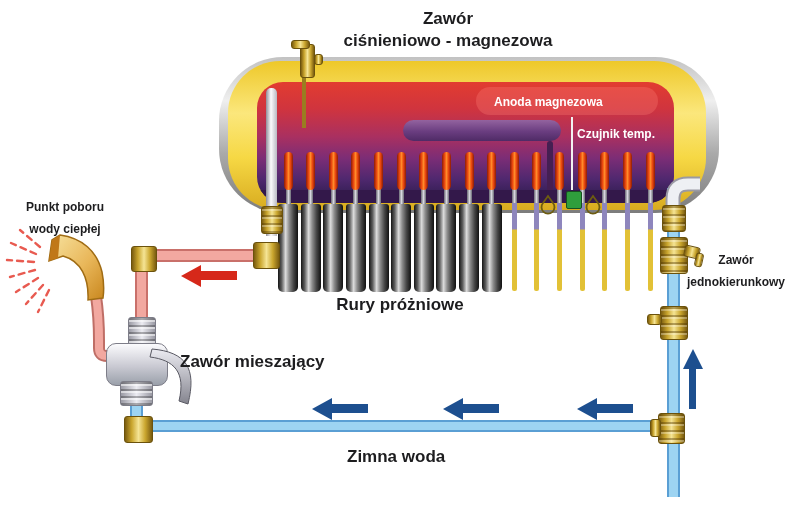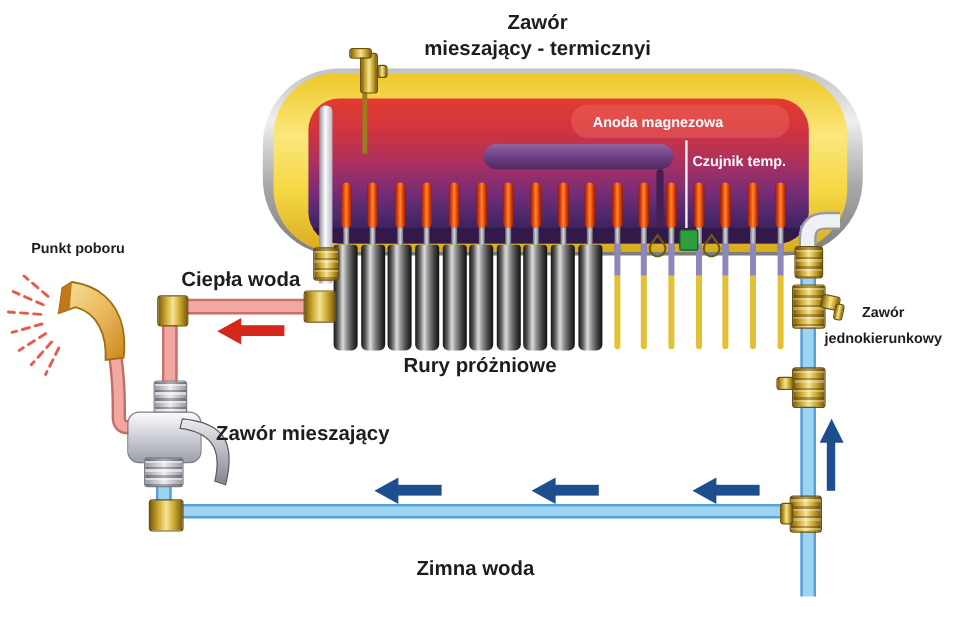--- a/index.html
+++ b/index.html
@@ -142,35 +142,35 @@
     <path d="M49,261 L52,240 L60,235 L58,258 Z" fill="#c07818"></path>
     <path d="M152,349 C186,352 197,368 188,404 L179,401 C186,372 174,360 150,357 Z" fill="url(#steel)" stroke="#5a5a64" stroke-width="1"></path>
     <g id="clips">
         <path d="M543,203 A6.5,6.5 0 1 0 553,203 M543,203 L548,196 L553,203" fill="none" stroke="#6d5c10" stroke-width="1.8"></path>
         <path d="M588,203 A6.5,6.5 0 1 0 598,203 M588,203 L593,196 L598,203" fill="none" stroke="#6d5c10" stroke-width="1.8"></path>
       </g>
   </svg>
 
   <div class="lbl center" style="left:322px;top:8px;width:252px;">
     <div>Zawór</div>
-    <div>mieszający - termicznyi</div>
+    <div>ciśnieniowo - magnezowa</div>
   </div>
   <div class="lbl white" style="left:494px;top:91px;z-index:10;">Anoda magnezowa</div>
   <div class="lbl white" style="left:577px;top:123px;z-index:10;text-align:right;">Czujnik temp.</div>
   <div class="lbl center small" style="left:0px;top:196px;width:130px;z-index:10;">
     <div>Punkt poboru</div>
-  </div>
-  <div class="lbl" style="left:151px;top:222px;z-index:10;">Ciepła woda</div>
+    <div>wody ciepłej</div>
+  </div>
   <div class="lbl center small" style="left:660px;top:249px;width:152px;z-index:10;">
     <div>Zawór</div>
     <div>jednokierunkowy</div>
   </div>
   <div class="lbl center" style="left:302px;top:294px;width:196px;z-index:10;">Rury próżniowe</div>
   <div class="lbl" style="left:180px;top:351px;z-index:10;">Zawór mieszający</div>
-  <div class="lbl" style="left:347px;top:463px;z-index:10;">Zimna woda</div>
+  <div class="lbl" style="left:347px;top:446px;z-index:10;">Zimna woda</div>
 
 <div class="abs stem" style="left: 285.5px; top: 186px; width: 5px; height: 24px;"></div>
     <div class="abs bulb" style="left: 283.5px; top: 152px; width: 9px; height: 38px;"></div>
     <div class="abs vtube" style="left: 278px; top: 204px; width: 20px; height: 88px;"></div>
     <div class="abs stem" style="left: 308.125px; top: 186px; width: 5px; height: 24px;"></div>
     <div class="abs bulb" style="left: 306.125px; top: 152px; width: 9px; height: 38px;"></div>
     <div class="abs vtube" style="left: 300.625px; top: 204px; width: 20px; height: 88px;"></div>
     <div class="abs stem" style="left: 330.75px; top: 186px; width: 5px; height: 24px;"></div>
     <div class="abs bulb" style="left: 328.75px; top: 152px; width: 9px; height: 38px;"></div>
     <div class="abs vtube" style="left: 323.25px; top: 204px; width: 20px; height: 88px;"></div>

